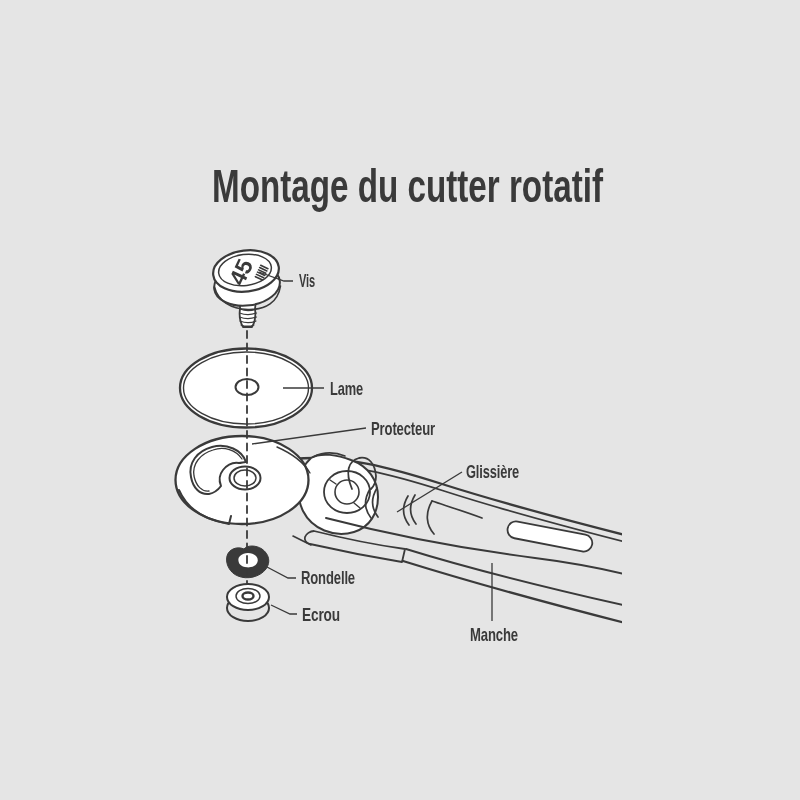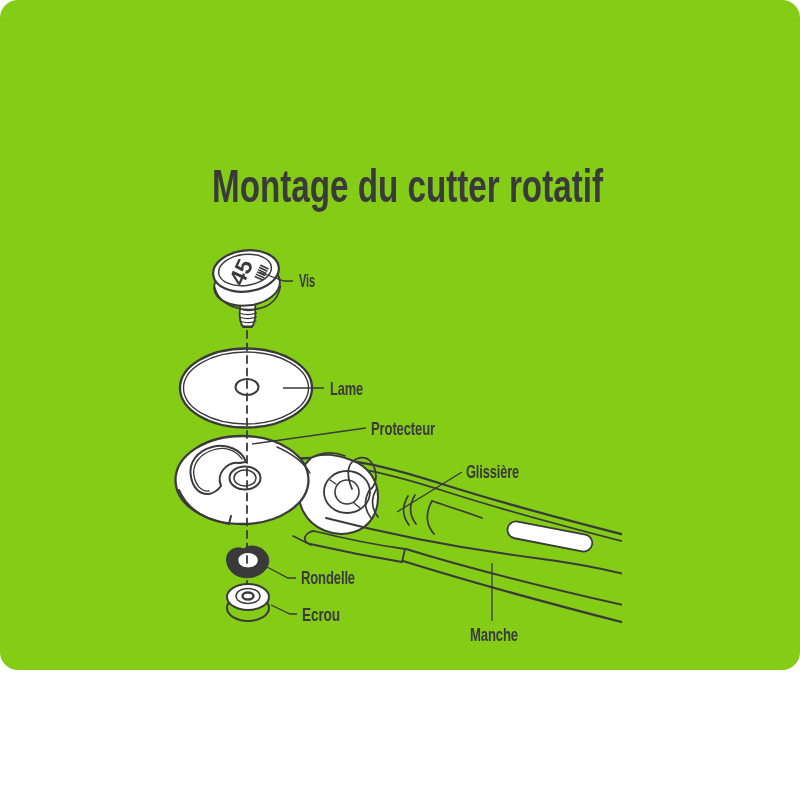--- a/index.html
+++ b/index.html
@@ -7,23 +7,22 @@
     padding: 0;
     background: #ffffff;
     width: 800px;
     height: 800px;
     overflow: hidden;
     font-family: "Liberation Sans", "DejaVu Sans", sans-serif;
   }
   .stage {
     position: relative;
     width: 800px;
-    height: 670px;
-    background: #84cc16;
-    border-radius: 18px;
+    height: 800px;
+    background: #e5e5e5;
   }
   svg { display: block; }
   svg text {
     font-family: "Liberation Sans", "DejaVu Sans", sans-serif;
     fill: #3a3a3a;
   }
   .ink   { stroke: #3a3a3a; fill: none; stroke-linecap: round; stroke-linejoin: round; }
   .fillw { fill: #ffffff; }
   .leader { stroke: #3a3a3a; stroke-width: 1.3; fill: none; }
   .lbl { font-size: 19px; font-weight: 700; letter-spacing: -0.2px; }

